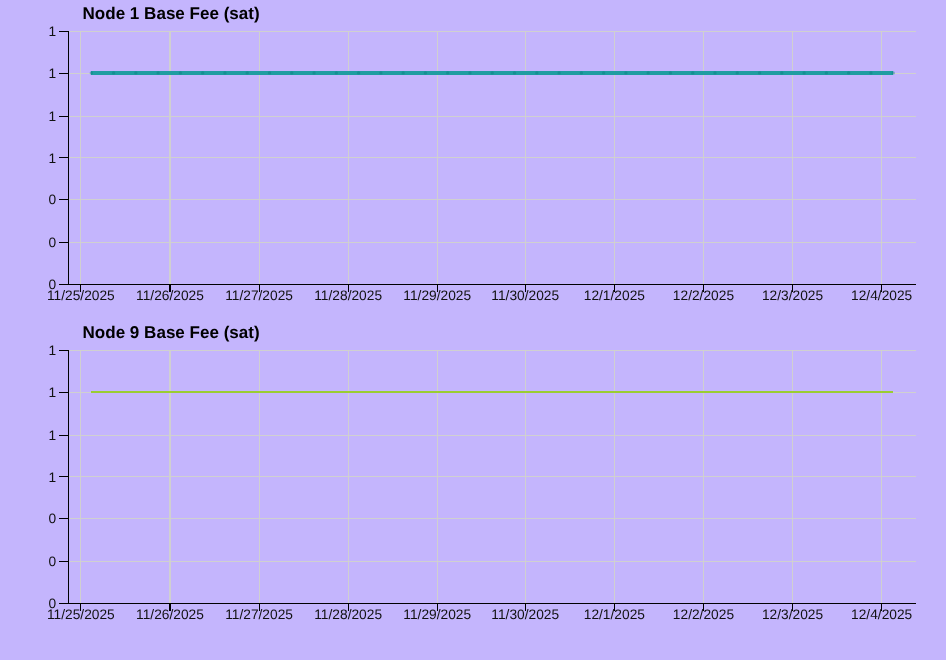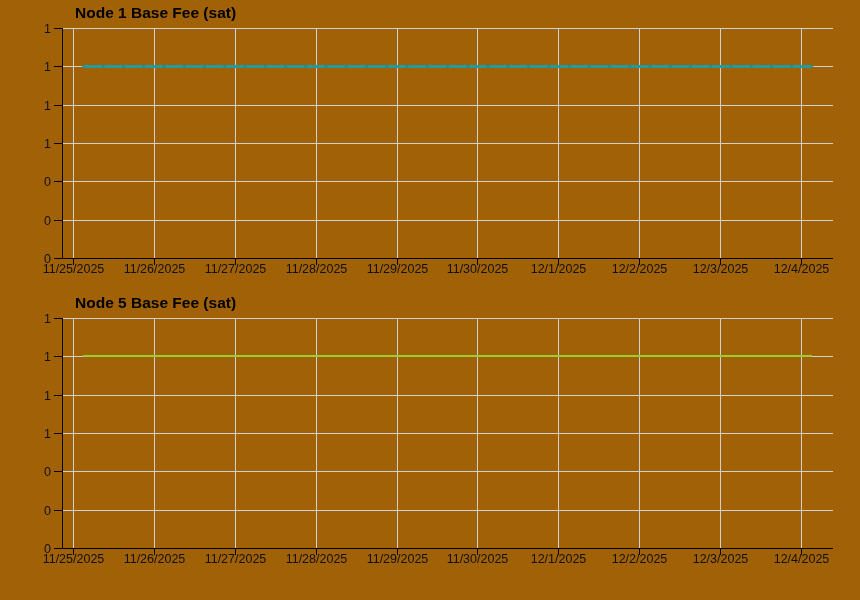--- a/index.html
+++ b/index.html
@@ -5,21 +5,21 @@
   html, body {
     margin: 0;
     padding: 0;
     background: #ffffff;
     font-family: "Liberation Sans", sans-serif;
   }
   #page {
     position: relative;
     width: 860px;
     height: 600px;
-    background: #a16207;
+    background: #c4b5fd;
     overflow: hidden;
   }
   .chart {
     position: absolute;
     left: 0;
     width: 860px;
   }
   #chart-0 { top: 0;     height: 285px; }
   #chart-1 { top: 290px; height: 310px; }
   .chart-title {
@@ -138,21 +138,21 @@
         <circle cx="710.75" cy="66.33333333333331" r="1.5" fill="#0d7f84" opacity="0.5"></circle>
         <circle cx="731" cy="66.33333333333331" r="1.5" fill="#0d7f84" opacity="0.5"></circle>
         <circle cx="751.25" cy="66.33333333333331" r="1.5" fill="#0d7f84" opacity="0.5"></circle>
         <circle cx="771.5" cy="66.33333333333331" r="1.5" fill="#0d7f84" opacity="0.5"></circle>
         <circle cx="791.75" cy="66.33333333333331" r="1.5" fill="#0d7f84" opacity="0.5"></circle>
         <circle cx="812" cy="66.33333333333331" r="1.5" fill="#0d7f84" opacity="0.5"></circle>
       </svg>
   </div>
 
   <div class="chart" id="chart-1">
-    <div class="chart-title">Node 5 Base Fee (sat)</div>
+    <div class="chart-title">Node 9 Base Fee (sat)</div>
     <svg class="chart-canvas" width="860" height="310">
         <line x1="62" y1="28.5" x2="833" y2="28.5" stroke="#d0d0d0" stroke-width="1" shape-rendering="crispEdges"></line>
         <line x1="54" y1="28.5" x2="62" y2="28.5" stroke="#000000" stroke-width="1" shape-rendering="crispEdges"></line>
         <text x="51" y="28.5" text-anchor="end" dy="0.35em">1</text>
         <line x1="62" y1="66.5" x2="833" y2="66.5" stroke="#d0d0d0" stroke-width="1" shape-rendering="crispEdges"></line>
         <line x1="54" y1="66.5" x2="62" y2="66.5" stroke="#000000" stroke-width="1" shape-rendering="crispEdges"></line>
         <text x="51" y="66.5" text-anchor="end" dy="0.35em">1</text>
         <line x1="62" y1="105.5" x2="833" y2="105.5" stroke="#d0d0d0" stroke-width="1" shape-rendering="crispEdges"></line>
         <line x1="54" y1="105.5" x2="62" y2="105.5" stroke="#000000" stroke-width="1" shape-rendering="crispEdges"></line>
         <text x="51" y="105.5" text-anchor="end" dy="0.35em">1</text>

